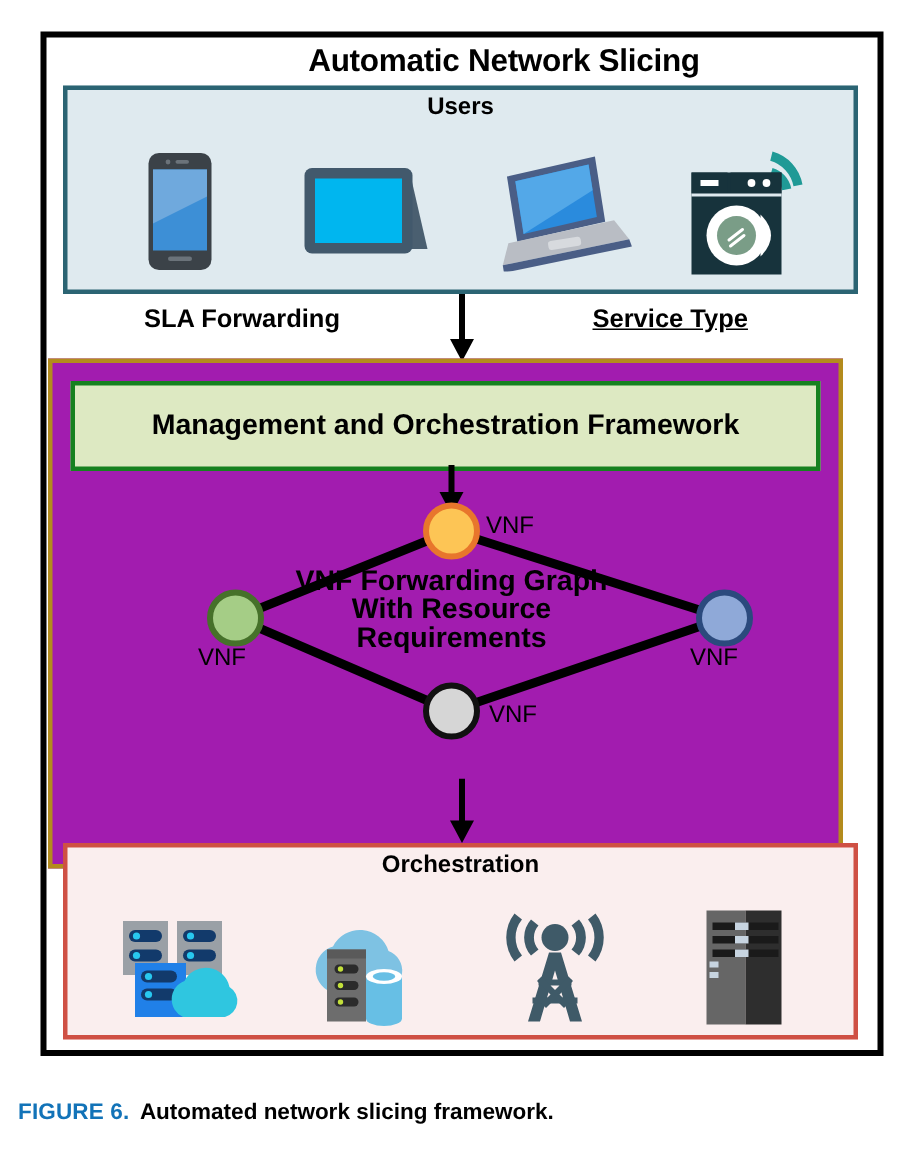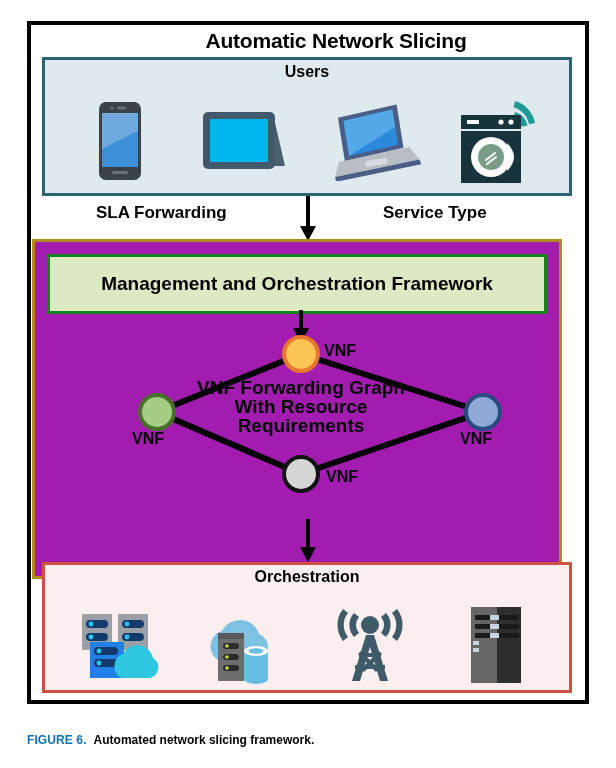--- a/index.html
+++ b/index.html
@@ -90,21 +90,21 @@
     height: 30px;
   }
   .mid-label {
     position: absolute;
     font-size: 17px;
     font-weight: bold;
     color: #000000;
     white-space: nowrap;
   }
   #label-sla { left: 65px; top: 0; }
-  #label-service { left: 352px; top: 0; }
+  #label-service { left: 364px; top: 0; text-decoration: underline; }
 
   .connector {
     position: absolute;
     left: 0;
     width: 100%;
     pointer-events: none;
   }
 
   
   #mano-panel {
@@ -151,21 +151,21 @@
     width: 240px;
     text-align: center;
     font-size: 19px;
     font-weight: bold;
     line-height: 19px;
     color: #000000;
   }
   .vnf-label {
     position: absolute;
     font-size: 16px;
-    font-weight: bold;
+    font-weight: normal;
     color: #000000;
     white-space: nowrap;
   }
 
   
   #infra-panel {
     position: absolute;
     left: 11px;
     top: 537px;
     width: 530px;
@@ -190,23 +190,23 @@
     display: flex;
     align-items: center;
     justify-content: center;
     width: 115px;
     height: 90px;
   }
 
   
   #caption {
     position: absolute;
-    left: 27px;
+    left: 12px;
     top: 733px;
-    font-size: 12px;
+    font-size: 15px;
     font-weight: bold;
     color: #000000;
     white-space: nowrap;
   }
   #caption-tag {
     color: #1273b8;
     font-weight: bold;
     letter-spacing: 0.1px;
   }
   #caption-text { margin-left: 7px; }

